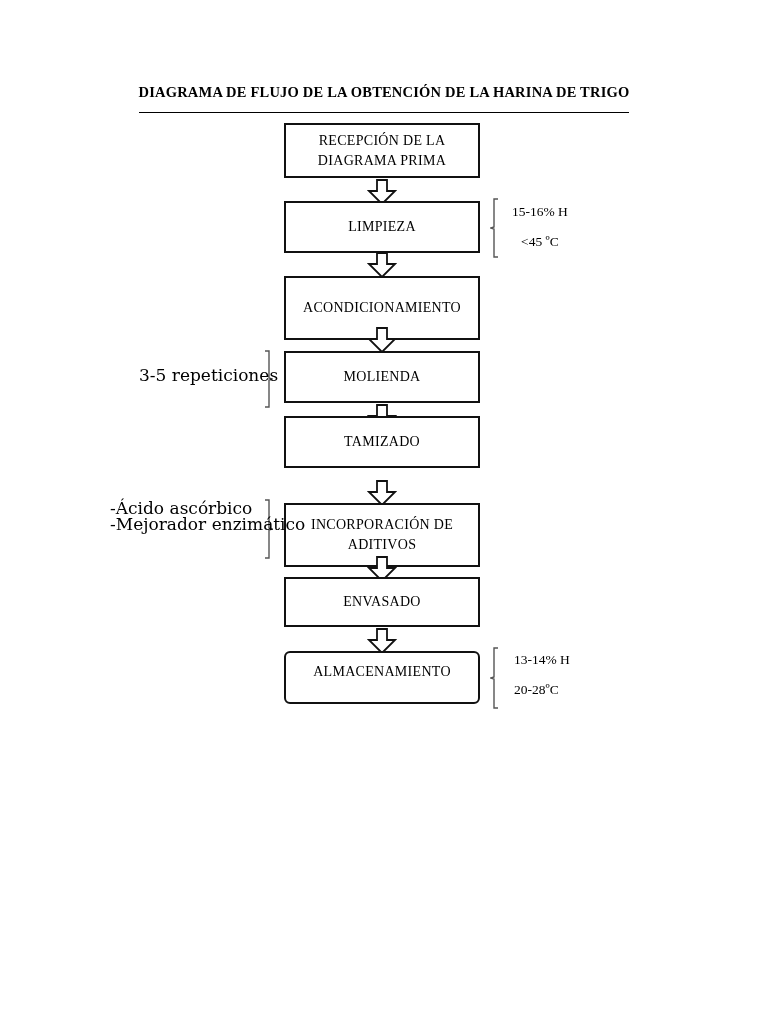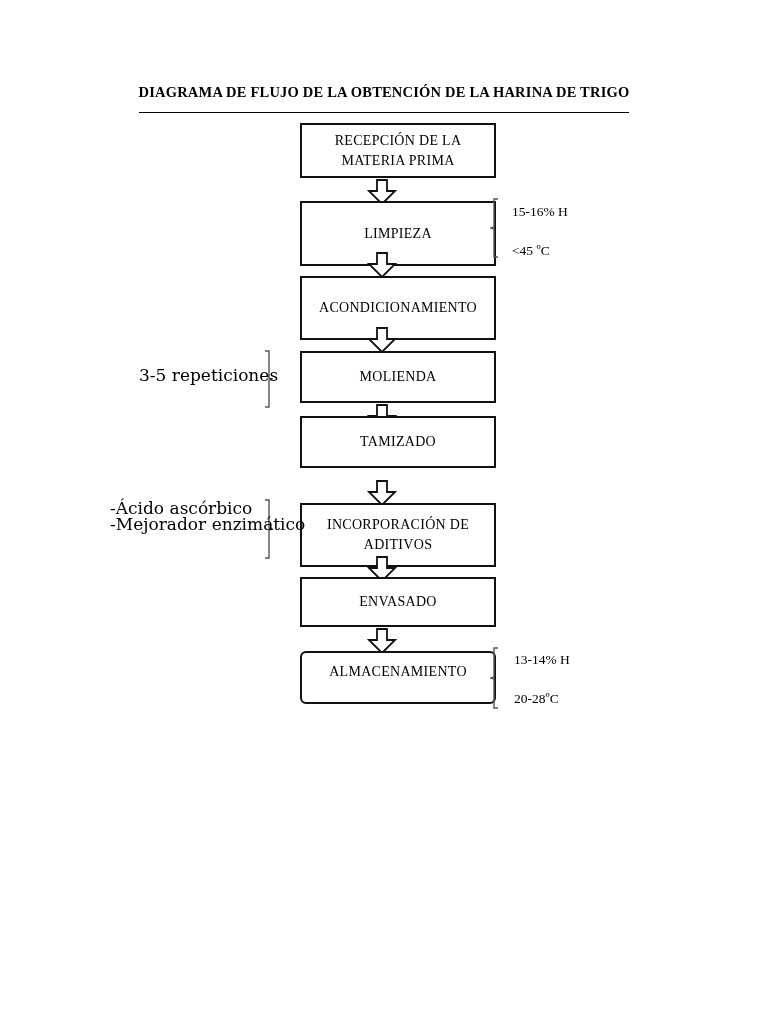--- a/index.html
+++ b/index.html
@@ -45,21 +45,20 @@
     position: absolute;
     left: 0;
     width: 196px;
     border: 2px solid #111;
     background: #fff;
     box-sizing: border-box;
     display: flex;
     align-items: center;
     justify-content: center;
     text-align: center;
-    margin-left: 16px;
   }
   .node .node-label {
     font-size: 14px;
     line-height: 20px;
     letter-spacing: 0.3px;
   }
   
   .node.align-top {
     align-items: flex-start;
     padding-top: 9px;
@@ -92,46 +91,46 @@
   }
   .annot.right .line {
     font-family: "Liberation Serif", "DejaVu Serif", serif;
     font-size: 13.5px;
   }
   .annot.left .line {
     font-family: "DejaVu Serif", "Liberation Serif", serif;
     font-size: 17px;
     line-height: 16px;
   }
-  .annot .line + .line { margin-top: 22px; }
+  .annot .line + .line { margin-top: 13px; }
   .annot.left .line + .line { margin-top: 0; }
 </style>
 </head>
 <body>
 
 <div class="doc-title">
   <span>DIAGRAMA DE FLUJO DE LA OBTENCIÓN DE LA HARINA DE TRIGO</span>
 </div>
 
 <div class="flow">
 
   <div class="node" style="top:0px; height:55px;">
     <div class="node-label">
       <div>RECEPCIÓN DE LA</div>
-      <div>MATERIA PRIMA</div>
+      <div>DIAGRAMA PRIMA</div>
     </div>
   </div>
 
   <div class="arrow" style="top:56px;">
     <svg viewBox="0 0 30 26" xmlns="http://www.w3.org/2000/svg">
       <polygon points="10,1 20,1 20,12 28,12 15,25 2,12 10,12" fill="#ffffff" stroke="#111111" stroke-width="1.8" stroke-linejoin="miter"></polygon>
     </svg>
   </div>
 
-  <div class="node" style="top:78px; height:65px;">
+  <div class="node" style="top:78px; height:52px;">
     <div class="node-label">
       <div>LIMPIEZA</div>
     </div>
   </div>
 
   <div class="arrow" style="top:129px;">
     <svg viewBox="0 0 30 26" xmlns="http://www.w3.org/2000/svg">
       <polygon points="10,1 20,1 20,12 28,12 15,25 2,12 10,12" fill="#ffffff" stroke="#111111" stroke-width="1.8" stroke-linejoin="miter"></polygon>
     </svg>
   </div>
@@ -203,21 +202,21 @@
     </div>
   </div>
 
 </div>
 
 <div class="bracket" style="left:490px; top:198px; height:60px;">
   <svg viewBox="0 0 11 60" preserveAspectRatio="none" xmlns="http://www.w3.org/2000/svg">
     <path d="M8,1 L4,1 L4,29 L1,30 L4,31 L4,59 L8,59" fill="none" stroke="#555555" stroke-width="1.4"></path>
   </svg>
 </div>
-<div class="annot right" style="left:512px; top:203px;">
+<div class="annot right" style="left:512px; top:203px;text-align:center;">
   <div class="line">15-16% H</div>
   <div class="line">&lt;45 ºC</div>
 </div>
 
 <div class="bracket" style="left:262px; top:350px; height:58px;">
   <svg viewBox="0 0 11 58" preserveAspectRatio="none" xmlns="http://www.w3.org/2000/svg">
     <path d="M3,1 L7,1 L7,28 L10,29 L7,30 L7,57 L3,57" fill="none" stroke="#555555" stroke-width="1.4"></path>
   </svg>
 </div>
 <div class="annot left" style="left:139px; top:367px;">

